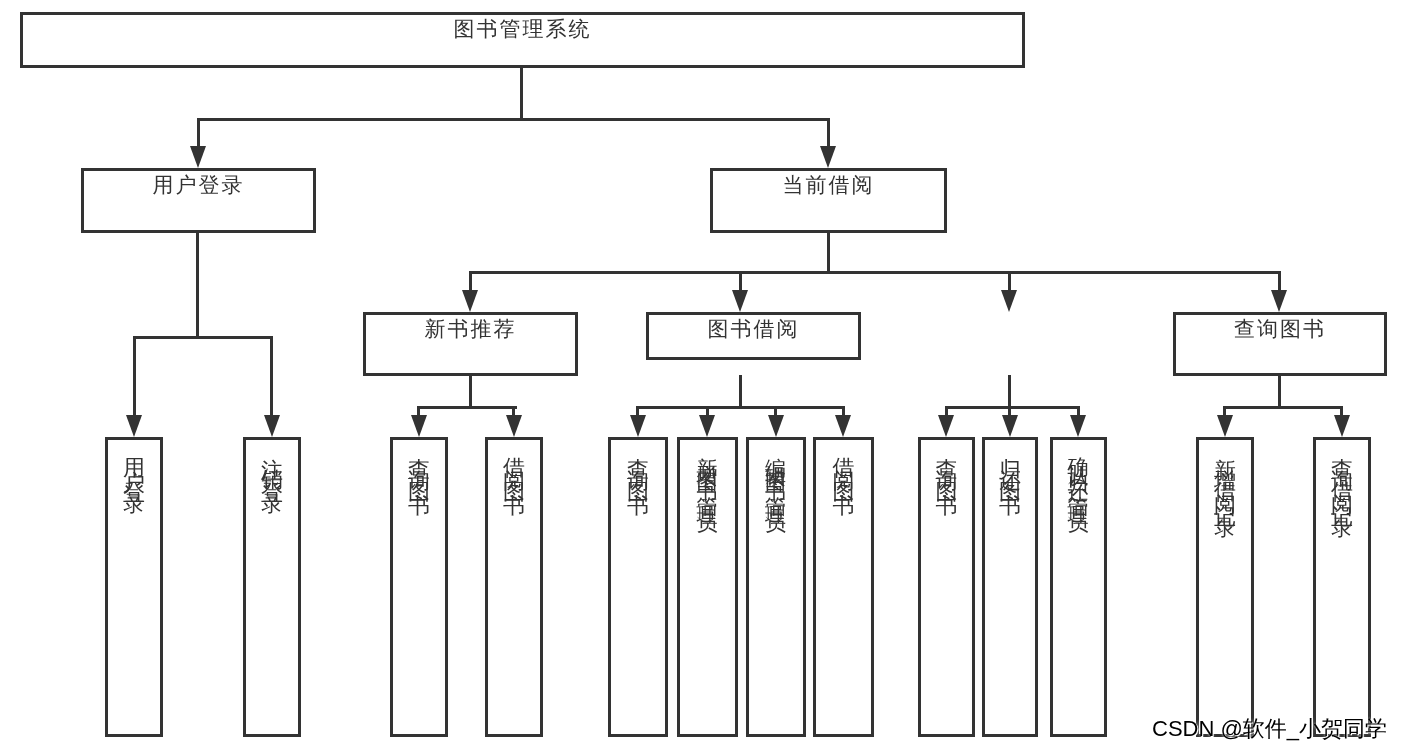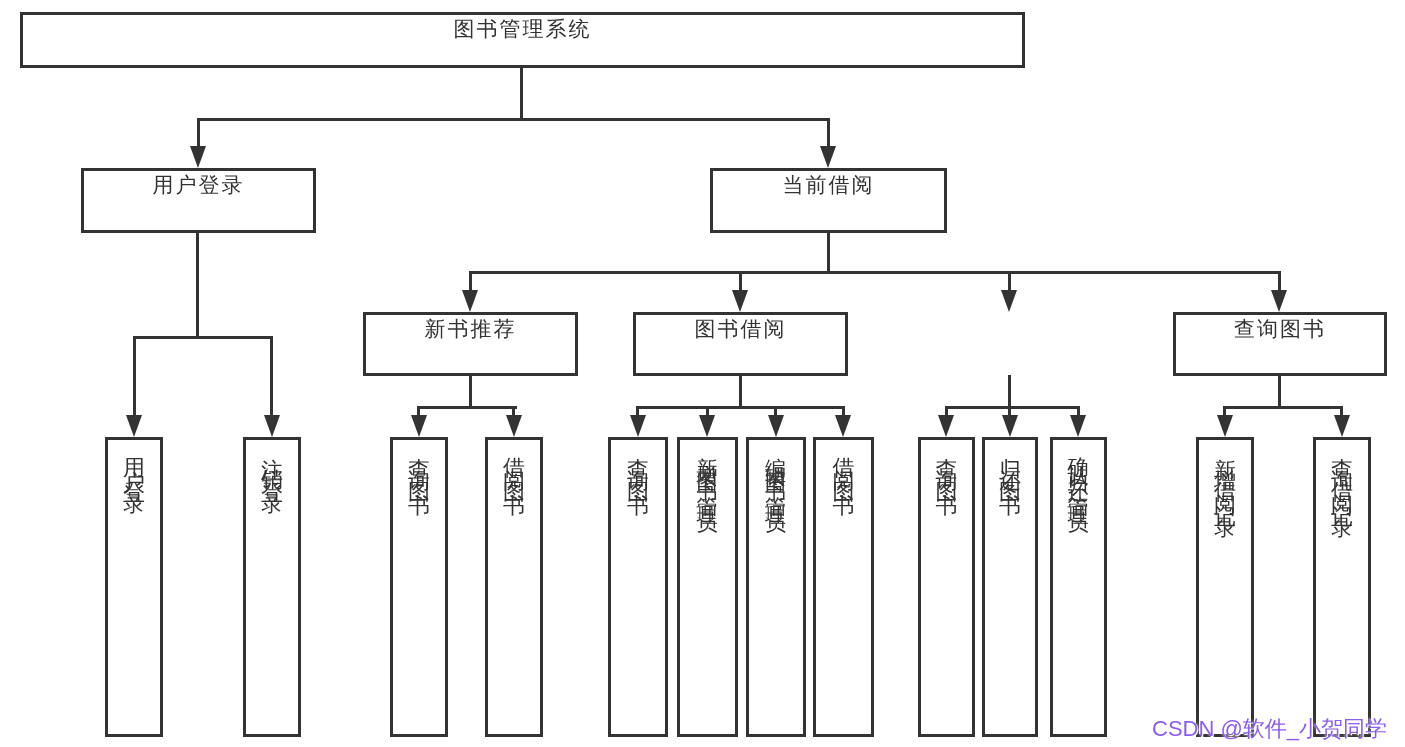--- a/index.html
+++ b/index.html
@@ -21,21 +21,21 @@
   .vline, .hline { position:absolute; background:#333333; z-index:1; }
   .vline { width:3px; }
   .hline { height:3px; }
   .arrow {
     position:absolute; width:0; height:0; z-index:1;
     border-left:8px solid transparent; border-right:8px solid transparent;
     border-top:22px solid #333333;
   }
   .watermark {
     position:absolute; left:1152px; top:714px; z-index:5;
-    font-size:22px; color:#8b5cf6; white-space:nowrap;
+    font-size:22px; color:#000000; white-space:nowrap;
     text-shadow:0 0 3px #ffffff, 1px 1px 0 #ffffff;
   }
 </style>
 </head>
 <body>
 
 <div class="canvas">
 
   <div class="vline" style="left:520px;top:66px;height:55px"></div>
   <div class="hline" style="left:197px;top:118px;width:633px"></div>
@@ -103,21 +103,21 @@
   <div class="box hlabel" style="left:81px;top:168px;width:235px;height:65px">
     <span>用户登录</span>
   </div>
   <div class="box hlabel" style="left:710px;top:168px;width:237px;height:65px">
     <span>当前借阅</span>
   </div>
 
   <div class="box hlabel" style="left:363px;top:312px;width:215px;height:64px">
     <span>新书推荐</span>
   </div>
-  <div class="box hlabel" style="left:633px;top:312px;width:215px;height:64px">
+  <div class="box hlabel" style="left:646px;top:312px;width:215px;height:48px">
     <span>图书借阅</span>
   </div>
   <div class="box hlabel" style="left:1173px;top:312px;width:214px;height:64px">
     <span>查询图书</span>
   </div>
 
   <div class="box leaf" style="left:105px;top:437px;width:58px;height:300px">
     <span>用户登录</span>
   </div>
   <div class="box leaf" style="left:243px;top:437px;width:58px;height:300px">

